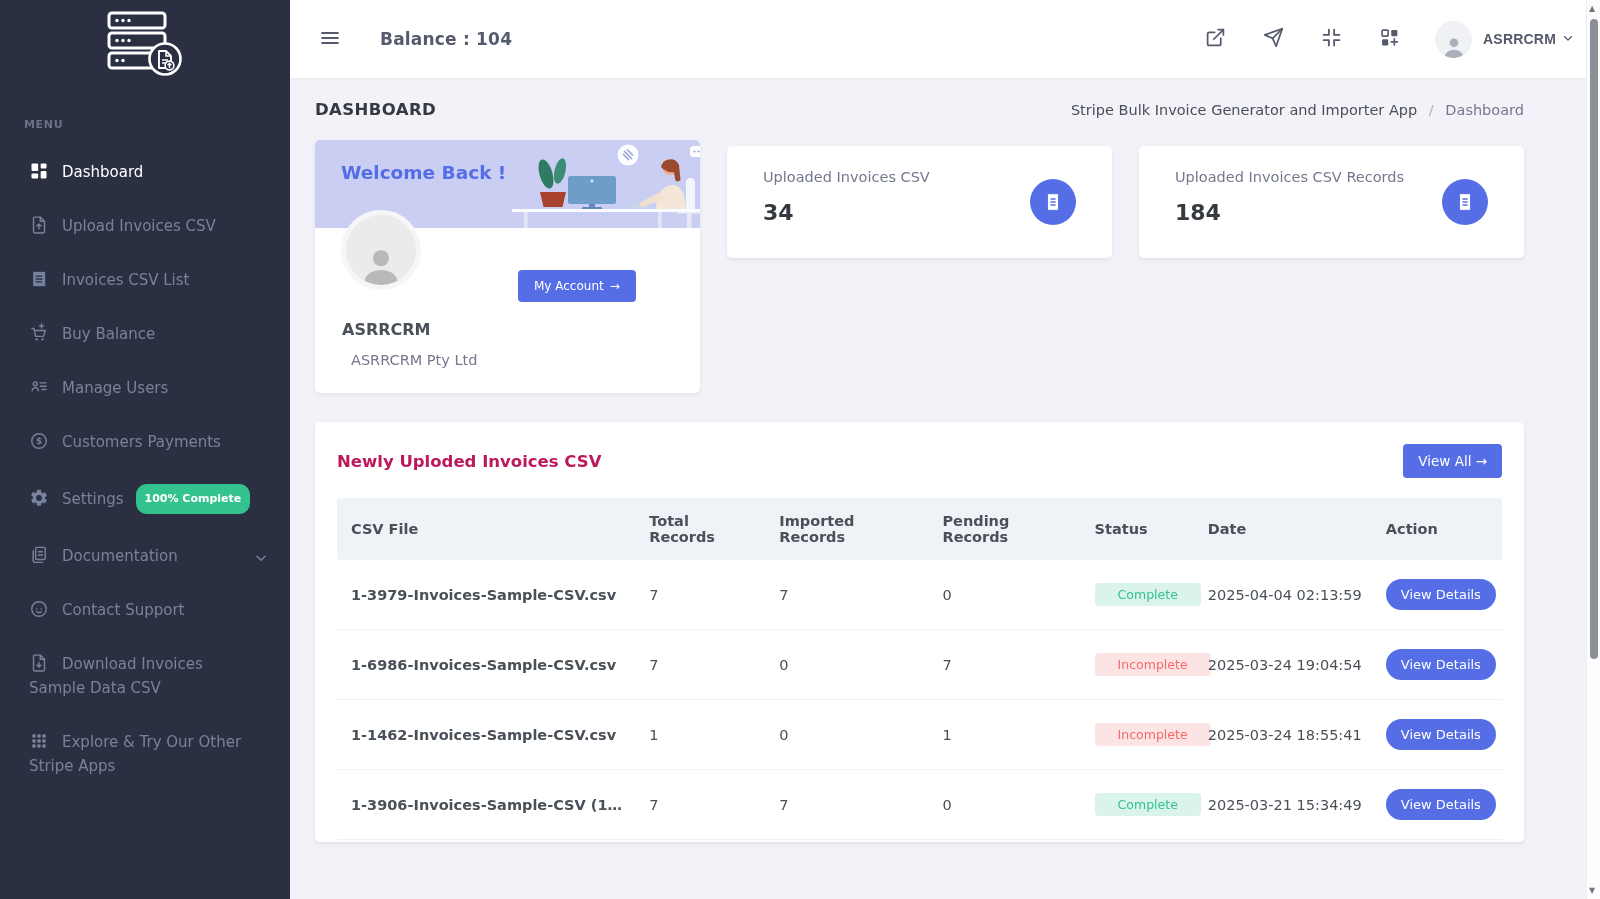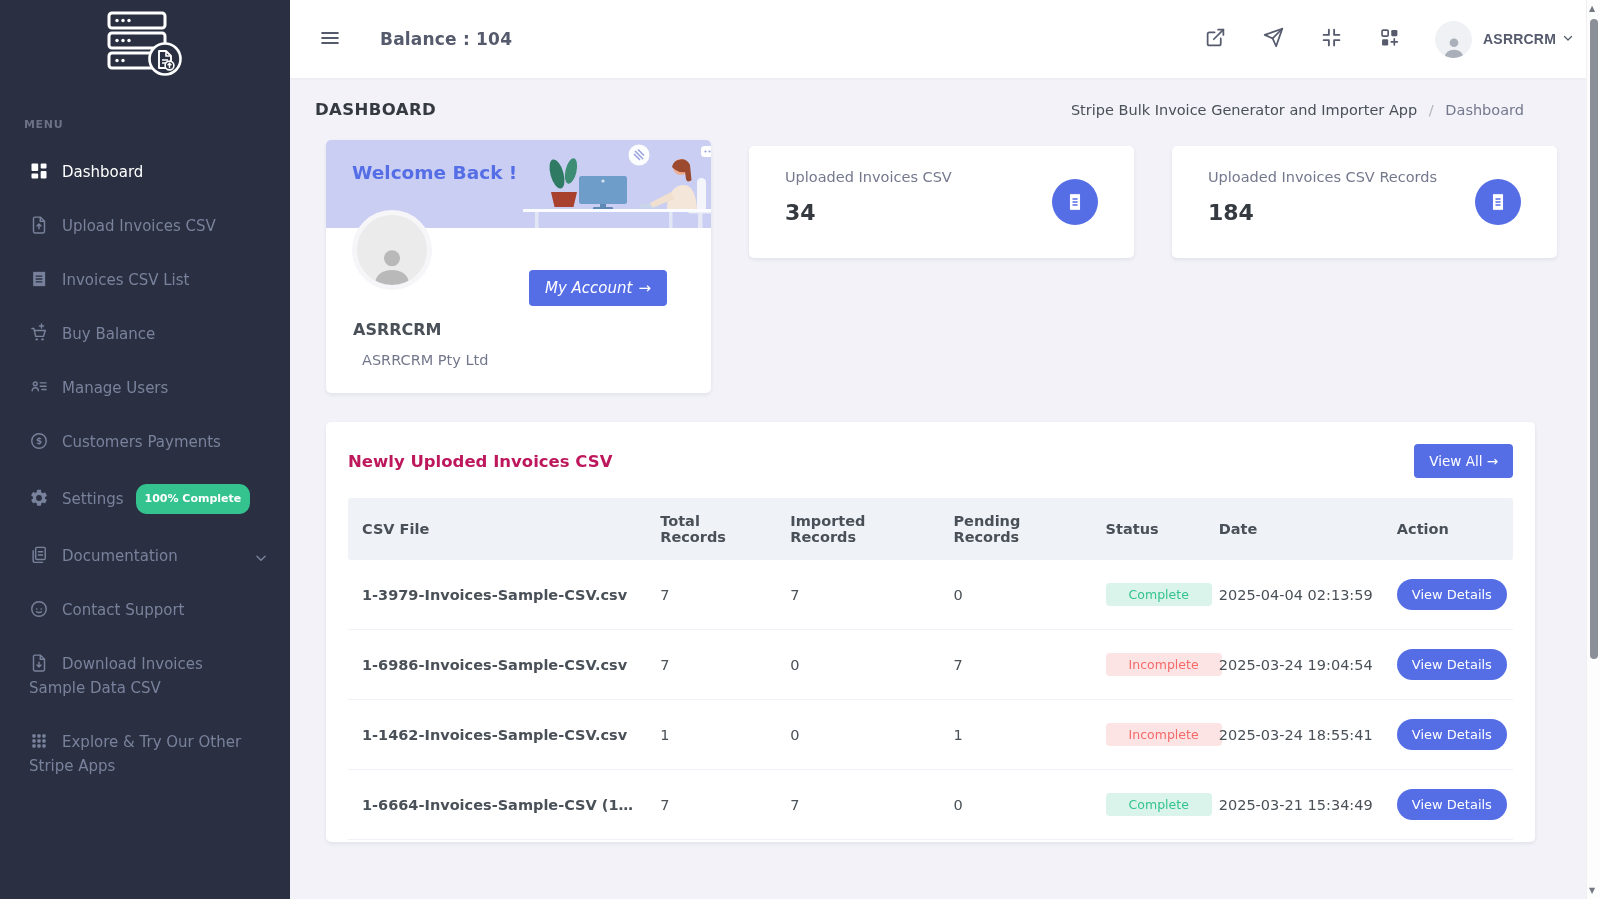--- a/index.html
+++ b/index.html
@@ -31,28 +31,28 @@
   .user-btn { display:flex; align-items:center; background:none; border:none; cursor:pointer; }
   .user-name { font-size:14px; font-weight:600; color:#555b6d; margin:0 6px 0 11px; letter-spacing:.2px; }
   
   .content { padding:22px 0 0 25px; }
   .page-head { width:1209px; display:flex; align-items:center; justify-content:space-between; margin-bottom:21px; }
   .page-title { font-size:16.5px; font-weight:bold; color:#343a40; letter-spacing:.4px; }
   .breadcrumb { font-size:14.5px; color:#495057; }
   .breadcrumb .sep { color:#b0b4c0; margin:0 7px; }
   .breadcrumb .current { color:#74788d; }
   .cards-row { display:flex; gap:27px; align-items:flex-start; }
-  .card { background:#fff; border-radius:5px; box-shadow:0 2px 4px rgba(15,34,58,.07);margin-left:11px; }
+  .card { background:#fff; border-radius:5px; box-shadow:0 2px 4px rgba(15,34,58,.07); }
   
   .welcome-card { width:385px; height:253px; position:relative; overflow:hidden; }
   .welcome-head { height:88px; background:#c9cef2; display:flex; }
   .greeting { font-size:18.5px; font-weight:600; color:#556ee6; padding:22px 0 0 26px; white-space:nowrap; }
   .welcome-illu { margin-left:auto; }
   .avatar-lg { position:absolute; left:26px; top:70px; width:80px; height:80px; border-radius:50%; background:#ebebeb; border:5px solid #f6f6f9; overflow:hidden; display:flex; align-items:flex-end; justify-content:center; }
-  .my-account-btn { position:absolute; left:203px; top:130px; background:#556ee6; color:#fff; border:none; border-radius:4px; font-size:15px; font-weight:500; padding:9px 16px; cursor:pointer; font-family:inherit;font-style:italic; }
+  .my-account-btn { position:absolute; left:203px; top:130px; background:#556ee6; color:#fff; border:none; border-radius:4px; font-size:12px; font-weight:500; padding:9px 16px; cursor:pointer; font-family:inherit; }
   .my-account-btn .arr { margin-left:6px; }
   .welcome-name { position:absolute; left:27px; top:180px; font-size:16px; font-weight:bold; color:#495057; }
   .welcome-company { position:absolute; left:36px; top:212px; font-size:14.5px; color:#74788d; }
   
   .stat-card { width:385px; height:112px; margin-top:6px; padding:23px 36px; display:flex; justify-content:space-between; }
   .stat-label { font-size:14.5px; font-weight:500; color:#74788d; }
   .stat-value { font-size:22px; font-weight:bold; color:#343a40; margin-top:15px; }
   .stat-icon-circle { width:46px; height:46px; min-width:46px; border-radius:50%; background:#556ee6; display:flex; align-items:center; justify-content:center; align-self:center; }
   
   .table-card { width:1209px; margin-top:29px; padding:22px 22px 10px 22px; height:420px; overflow:hidden; }
@@ -446,21 +446,21 @@
           <tr>
             <td>1-1462-Invoices-Sample-CSV.csv</td>
             <td>1</td>
             <td>0</td>
             <td>1</td>
             <td><span class="status-badge" data-status="danger">Incomplete</span></td>
             <td class="date-cell">2025-03-24 18:55:41</td>
             <td><button class="view-details-btn">View Details</button></td>
           </tr>
           <tr>
-            <td>1-6664-Invoices-Sample-CSV (1…</td>
+            <td>1-3906-Invoices-Sample-CSV (1…</td>
             <td>7</td>
             <td>7</td>
             <td>0</td>
             <td><span class="status-badge" data-status="success">Complete</span></td>
             <td class="date-cell">2025-03-21 15:34:49</td>
             <td><button class="view-details-btn">View Details</button></td>
           </tr>
           <tr>
             <td>1-2884-Invoices-Sample-CSV(1)…</td>
             <td>1</td>

